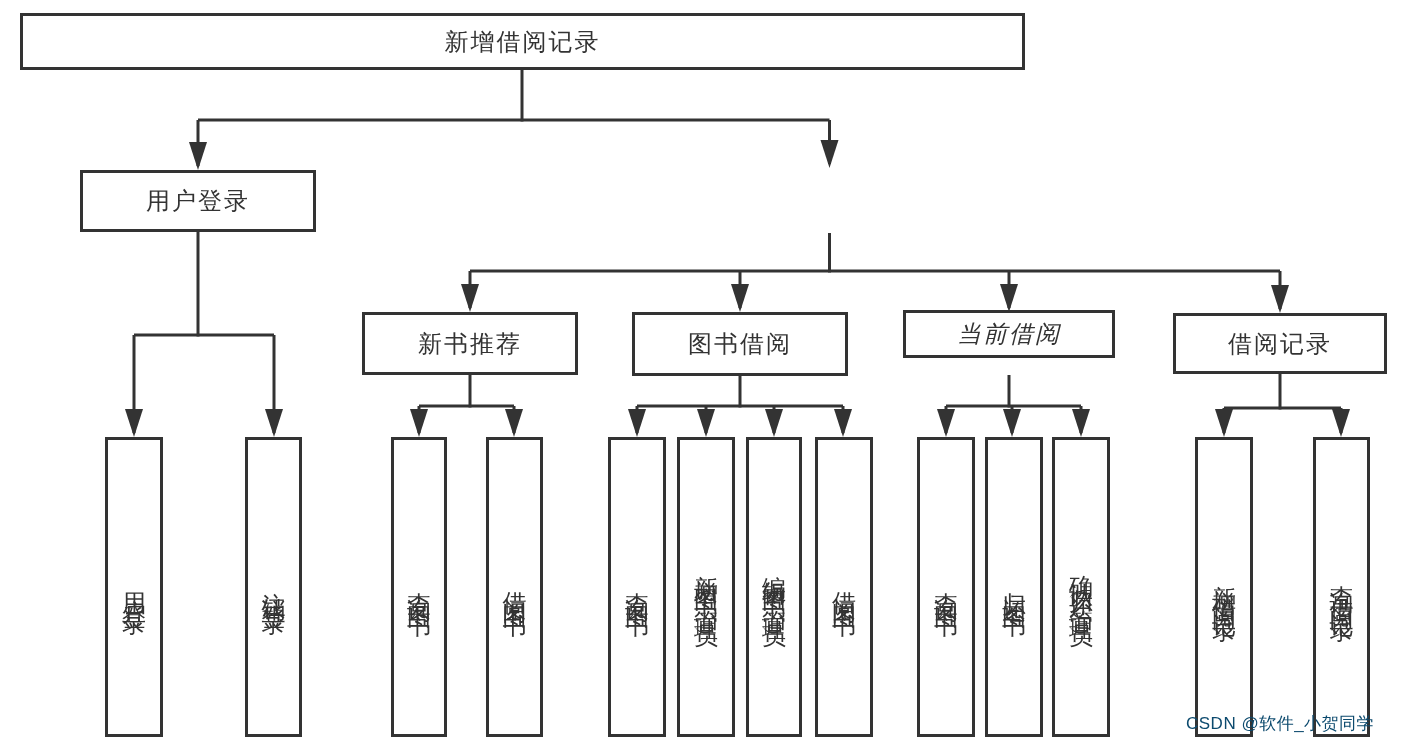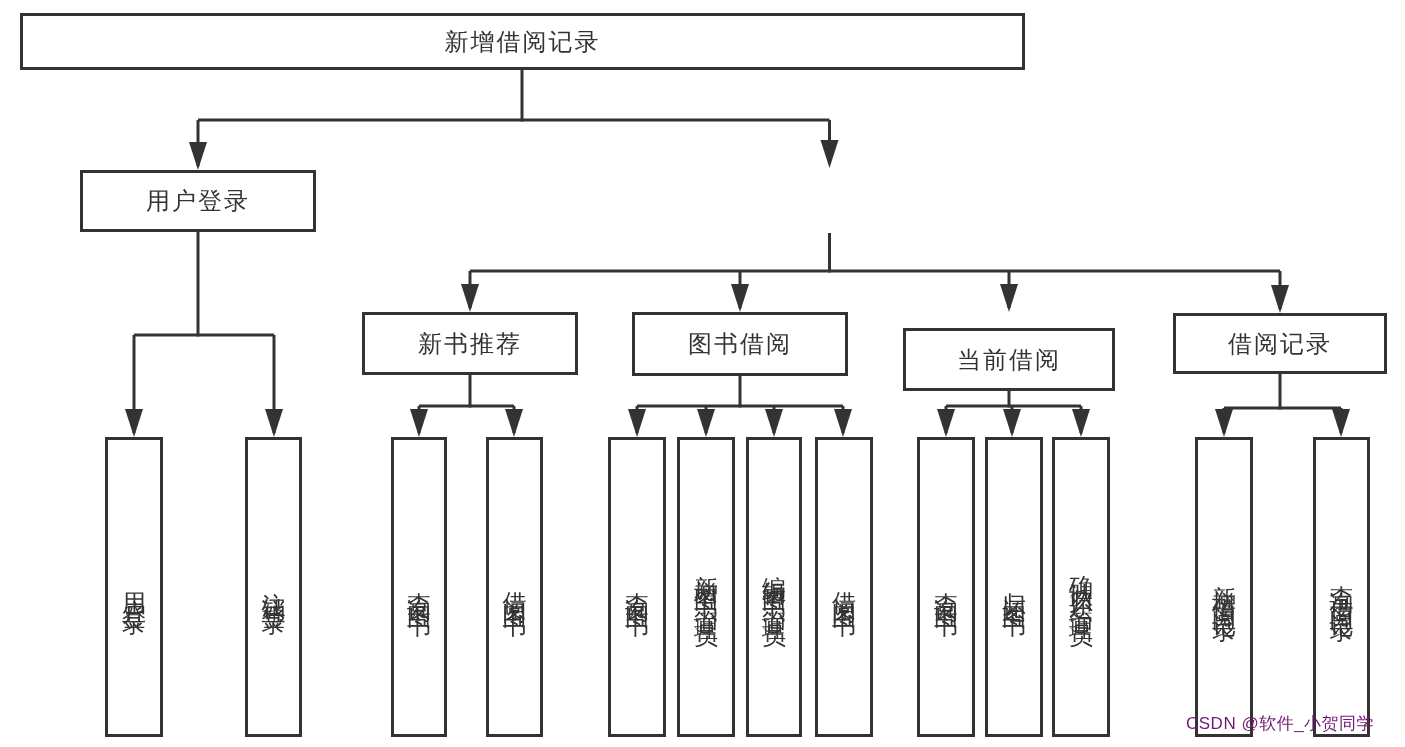--- a/index.html
+++ b/index.html
@@ -30,21 +30,21 @@
     letter-spacing:7px;
     line-height:1;
     white-space:nowrap;
   }
   .watermark{
     position:absolute;
     left:1186px;top:712px;
     z-index:5;
     font-size:17px;
     letter-spacing:0.5px;
-    color:#701a75;
+    color:#0c4a6e;
     white-space:nowrap;
   }
 </style>
 </head>
 <body>
 
 <div id="canvas">
 
   <svg id="edges" width="1405" height="747" viewBox="0 0 1405 747">
     <g stroke="#333333" stroke-width="3" fill="none">
@@ -119,21 +119,21 @@
   <div class="node hbox" style="left:80px;top:170px;width:236px;height:62px;">
     <span>用户登录</span>
   </div>
 
   <div class="node hbox" style="left:362px;top:312px;width:216px;height:63px;">
     <span>新书推荐</span>
   </div>
   <div class="node hbox" style="left:632px;top:312px;width:216px;height:64px;">
     <span>图书借阅</span>
   </div>
-  <div class="node hbox" style="left:903px;top:328px;width:212px;height:63px;">
+  <div class="node hbox" style="left:903px;top:310px;width:212px;height:48px;font-style:italic;">
     <span>当前借阅</span>
   </div>
   <div class="node hbox" style="left:1173px;top:313px;width:214px;height:61px;align-items:center;">
     <span>借阅记录</span>
   </div>
 
   <div class="node vbox" style="left:105px;top:437px;width:58px;height:300px;">
     <span>用户登录</span>
   </div>
   <div class="node vbox" style="left:245px;top:437px;width:57px;height:300px;">

